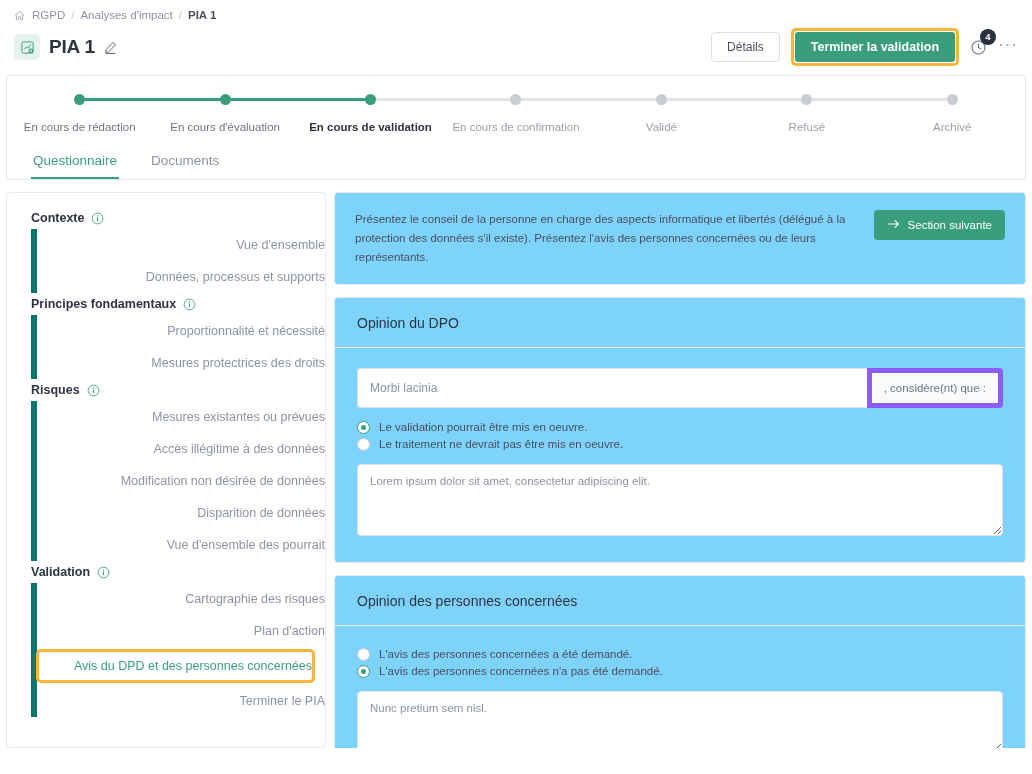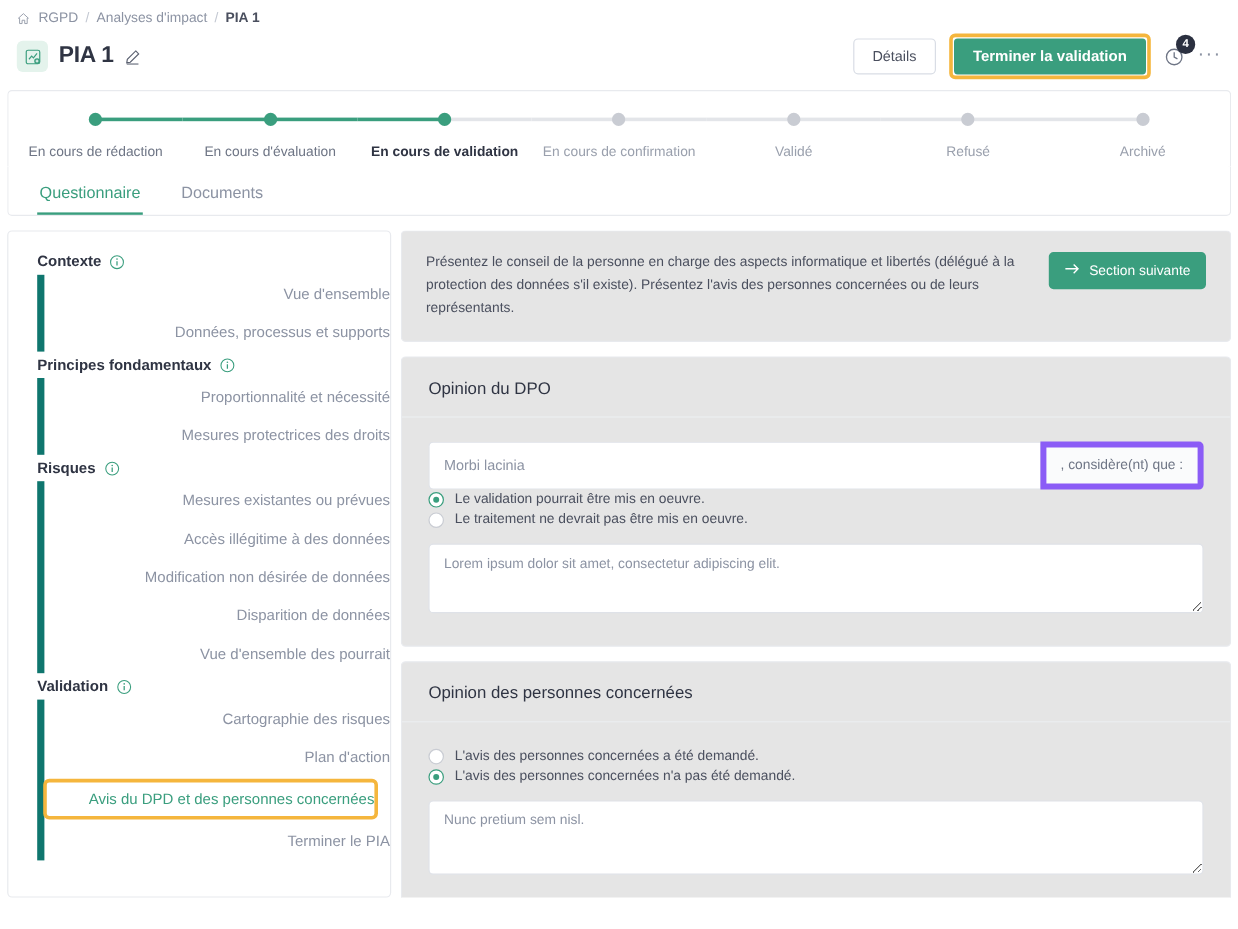--- a/index.html
+++ b/index.html
@@ -195,21 +195,21 @@
   }
 
   
   .main-col {
     flex: 1;
     display: flex; flex-direction: column;
     gap: 12px;
     overflow: hidden;
   }
   .card {
-    background: #e5e5e5;
+    background: #7dd3fc;
     border: 1px solid #e8eaee;
     border-radius: 4px;
   }
   .intro-card {
     display: flex; align-items: flex-start;
     padding: 17px 20px 17px 20px;
     gap: 16px;
   }
   .intro-text {
     flex: 1;
@@ -230,21 +230,21 @@
   }
 
   .panel-title {
     font-size: 14px;
     color: #2f3443;
     padding: 17px 22px 16px 22px;
     border-bottom: 1px solid #eceef1;
   }
   .panel-body { padding: 20px 22px 22px 22px; }
 
-  .input-row { display: flex; }
+  .input-row { display: flex; margin-bottom: 11px; }
   .text-input {
     flex: 1;
     border: 1px solid #dfe2e8;
     border-right: none;
     border-radius: 4px 0 0 4px;
     padding: 9px 12px;
     font-size: 12px;
     font-family: inherit;
     color: #8c93a3;
     background: #fff;
@@ -290,21 +290,21 @@
     border: 1px solid #dfe2e8;
     border-radius: 4px;
     padding: 10px 12px;
     font-size: 11.5px;
     font-family: inherit;
     color: #8c93a3;
     resize: vertical;
     outline: none;
     background: #fff;
   }
-  .ta.h1 { height: 58px; }
+  .ta.h1 { height: 72px; }
   .ta.h2 { height: 62px; }
 </style>
 </head>
 <body>
 
 <div class="breadcrumb">
   <span class="home-icon">
     <svg width="11" height="11" viewBox="0 0 16 16">
         <path d="M8 2 L14 7.5 L12.6 7.5 L12.6 14 L9.6 14 L9.6 10 L6.4 10 L6.4 14 L3.4 14 L3.4 7.5 L2 7.5 Z" fill="none" stroke="#9aa0ad" stroke-width="1.2"></path>
       </svg>

